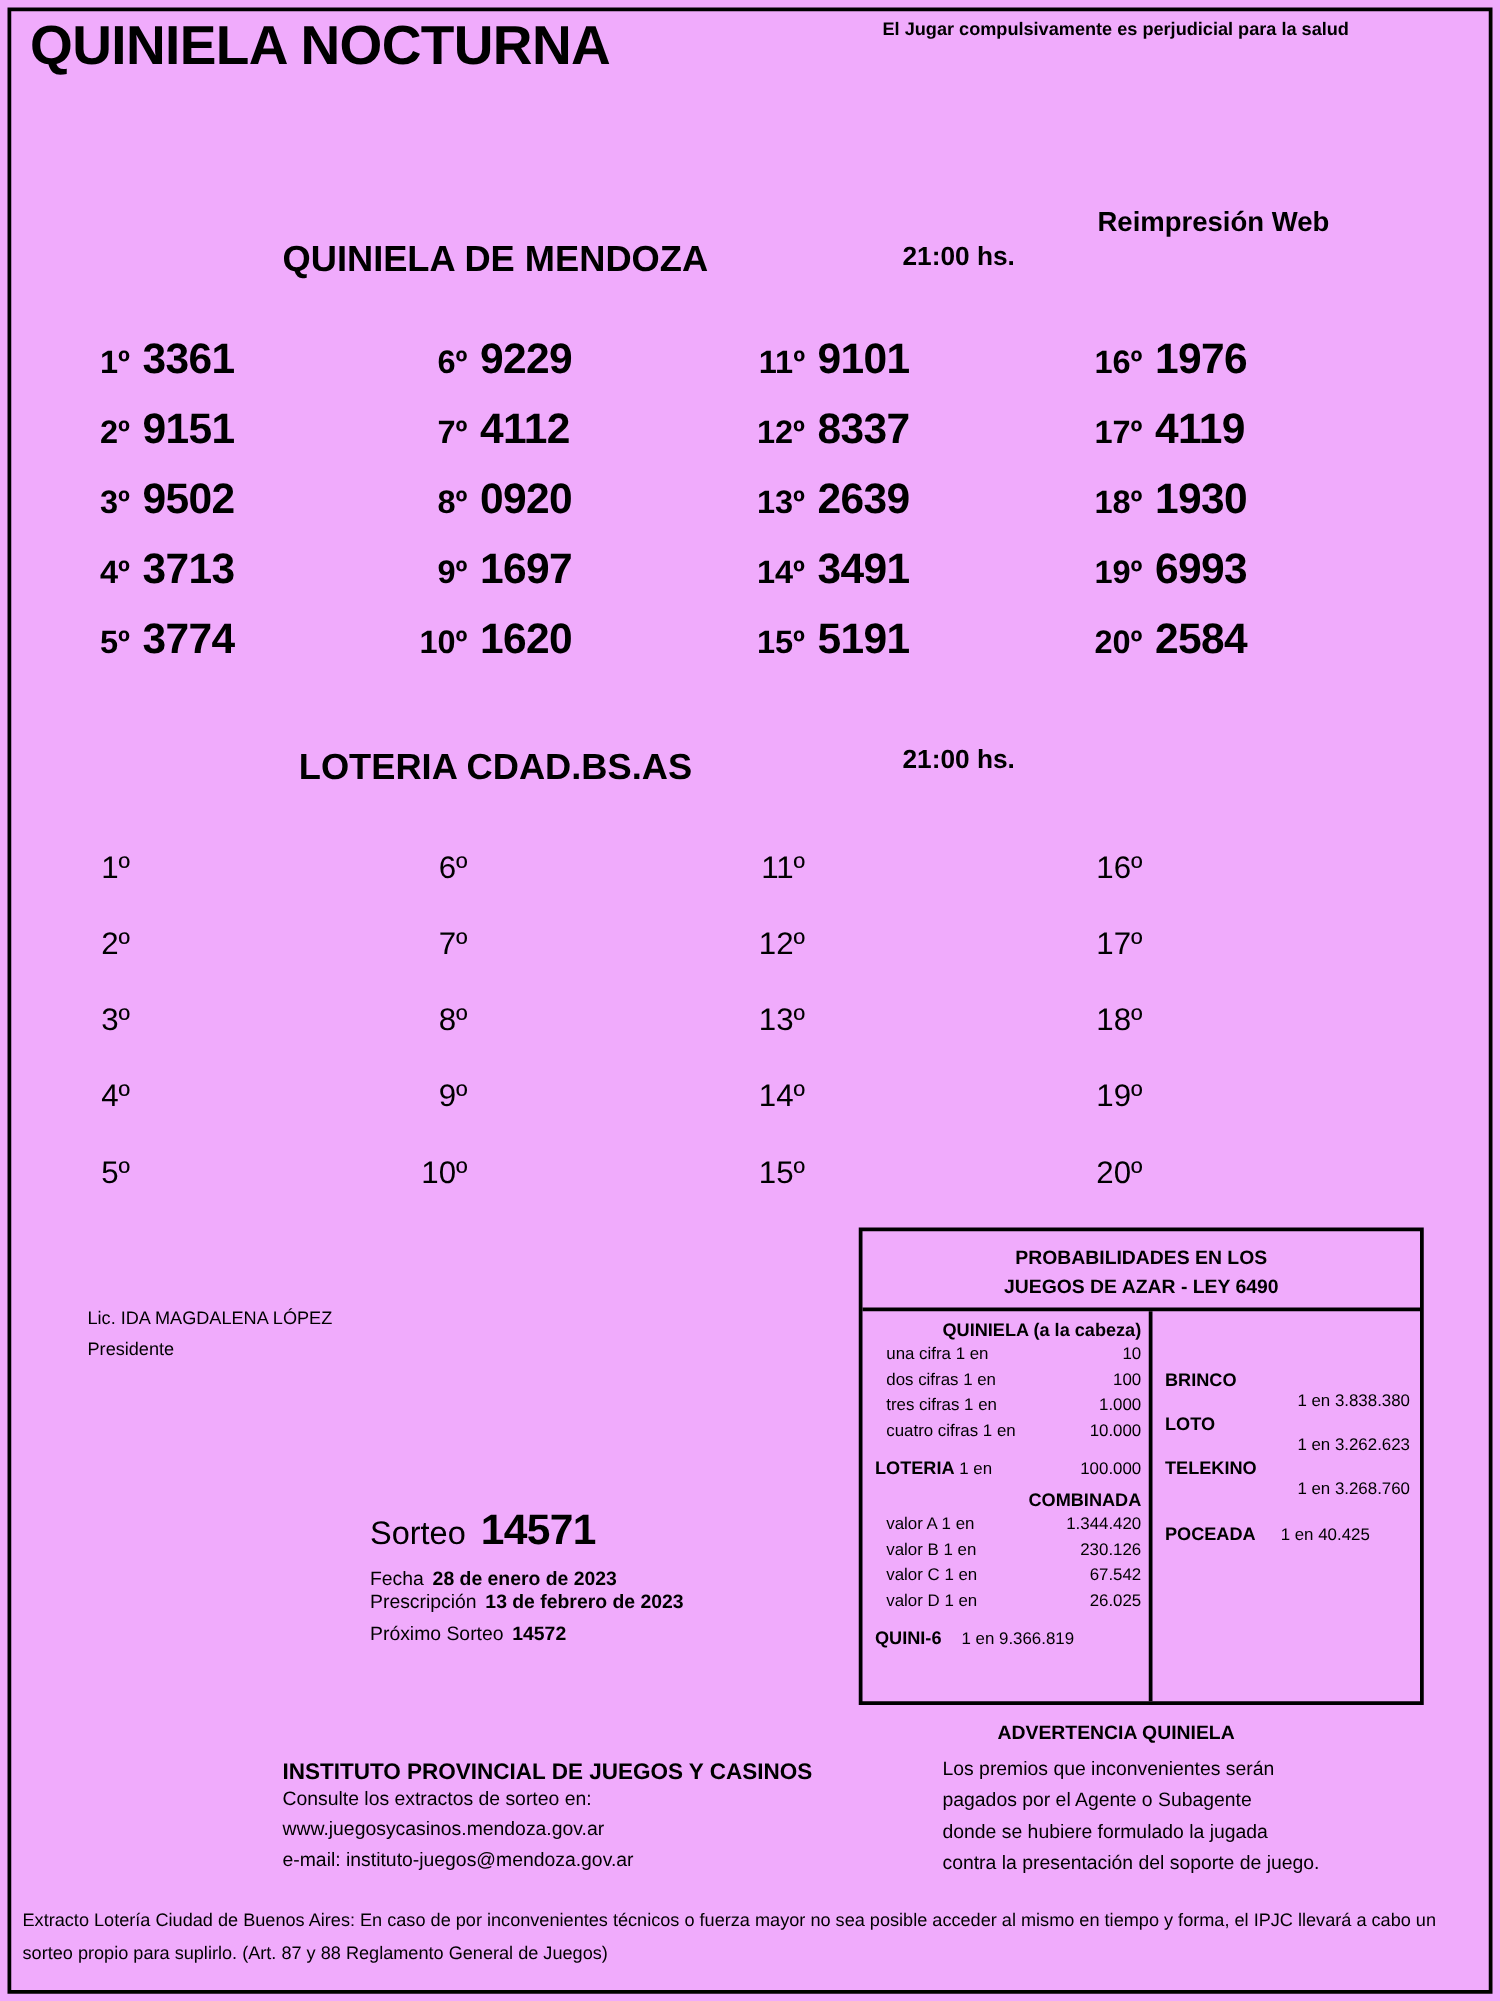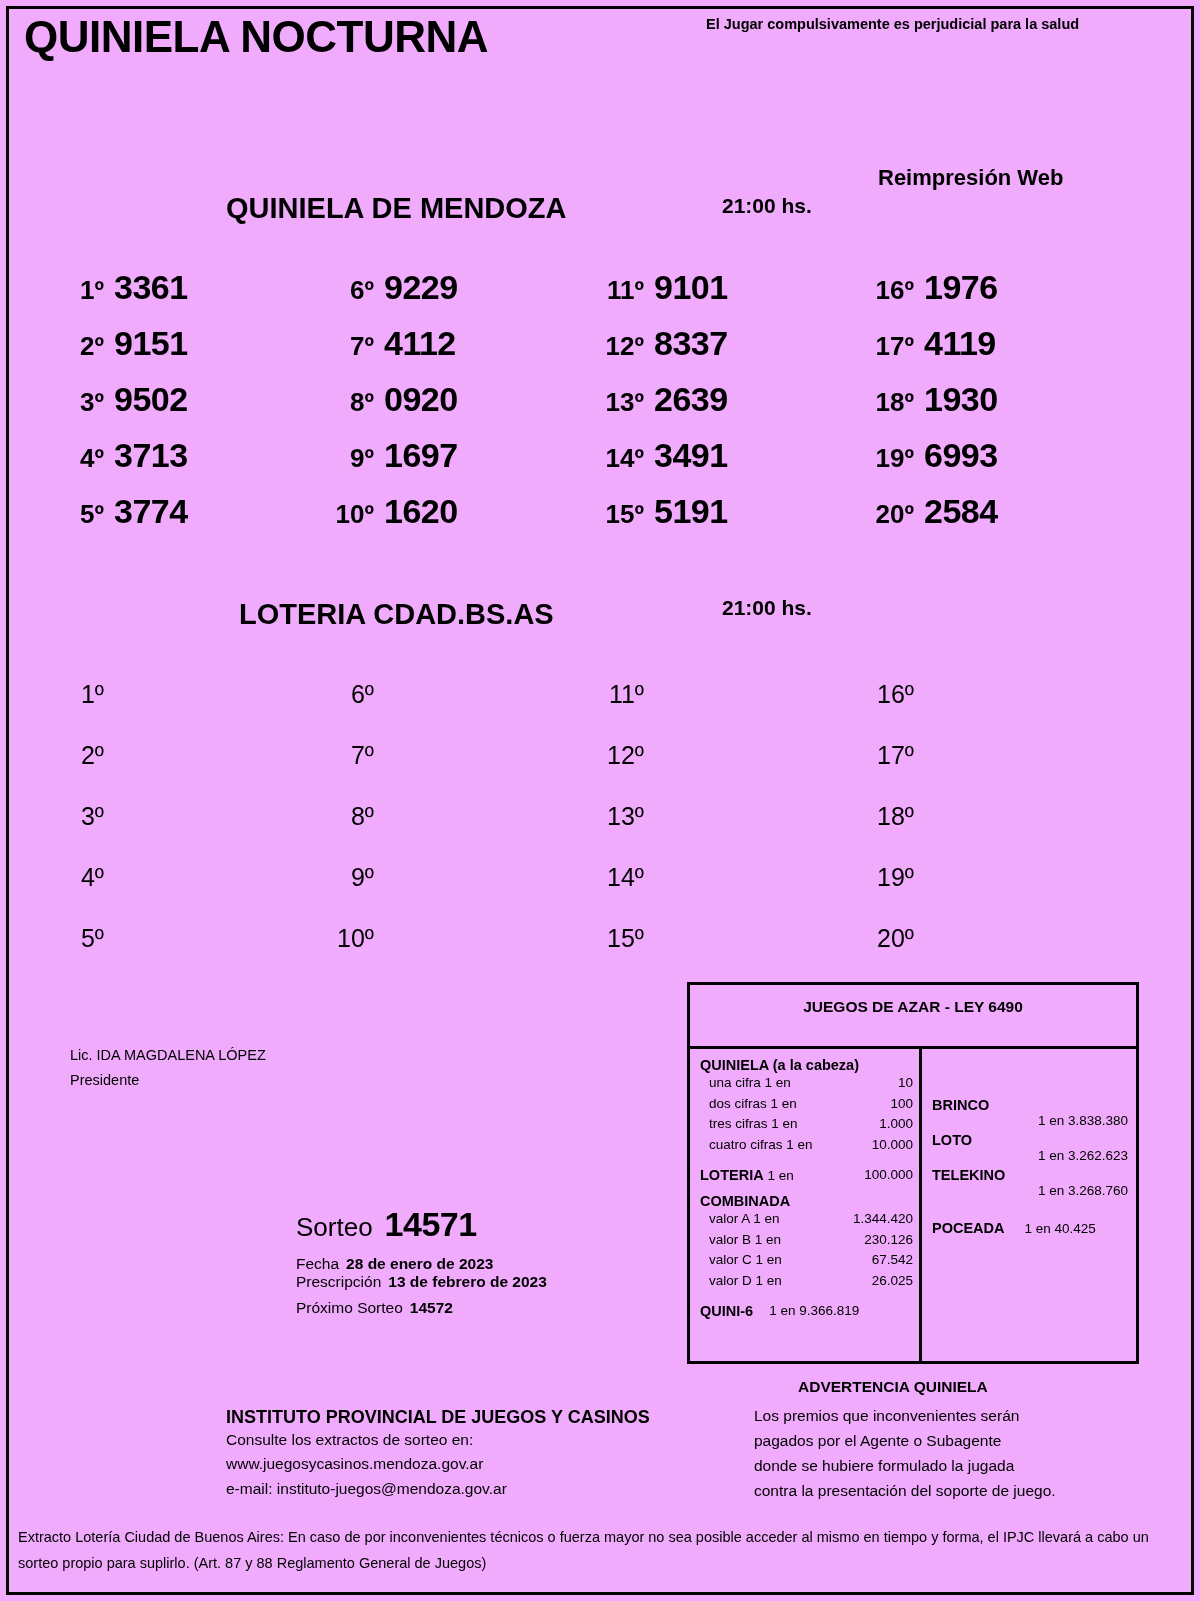--- a/index.html
+++ b/index.html
@@ -126,21 +126,21 @@
     width:232px;
     border-right:3px solid #000;
     box-sizing:border-box;
     padding:8px 6px 0 10px;
   }
   #prob-right{
     flex:1;
     padding:48px 8px 0 10px;
     box-sizing:border-box;
   }
-  .p-group-title{ font-size:14.5px; font-weight:bold; white-space:nowrap; }
+  .p-group-title{ font-size:14.5px; font-weight:bold; white-space:nowrap;text-align:right; }
   .p-row{
     display:flex;
     justify-content:space-between;
     font-size:13.5px;
     line-height:1.52;
     white-space:nowrap;
   }
   .p-row .lbl{ padding-left:9px; }
   .p-spacer{ height:9px; }
   .p-line-lot{
@@ -367,20 +367,21 @@
     <div class="sorteo-line" style="margin-top:0;">
       <span>Prescripción</span><b>13 de febrero de 2023</b>
     </div>
     <div class="sorteo-line" style="margin-top:8px;">
       <span>Próximo Sorteo</span><b>14572</b>
     </div>
   </div>
 
   <div class="abs" id="prob-box">
     <div id="prob-head">
+      <div>PROBABILIDADES EN LOS</div>
       <div>JUEGOS DE AZAR - LEY 6490</div>
     </div>
     <div id="prob-body">
       <div id="prob-left">
         <div class="p-group-title">QUINIELA (a la cabeza)</div>
         <div id="quiniela-rows">
             <div class="p-row">
               <span class="lbl">una cifra  1 en</span>
               <span>10</span>
             </div>

